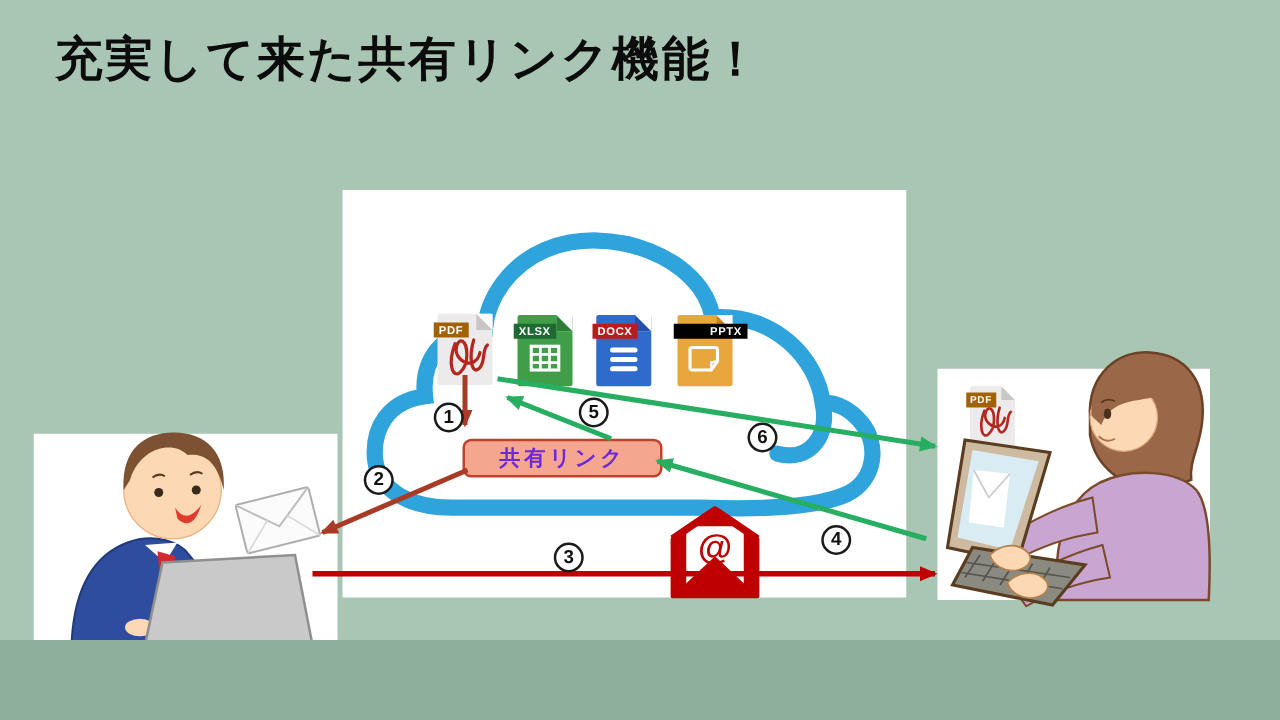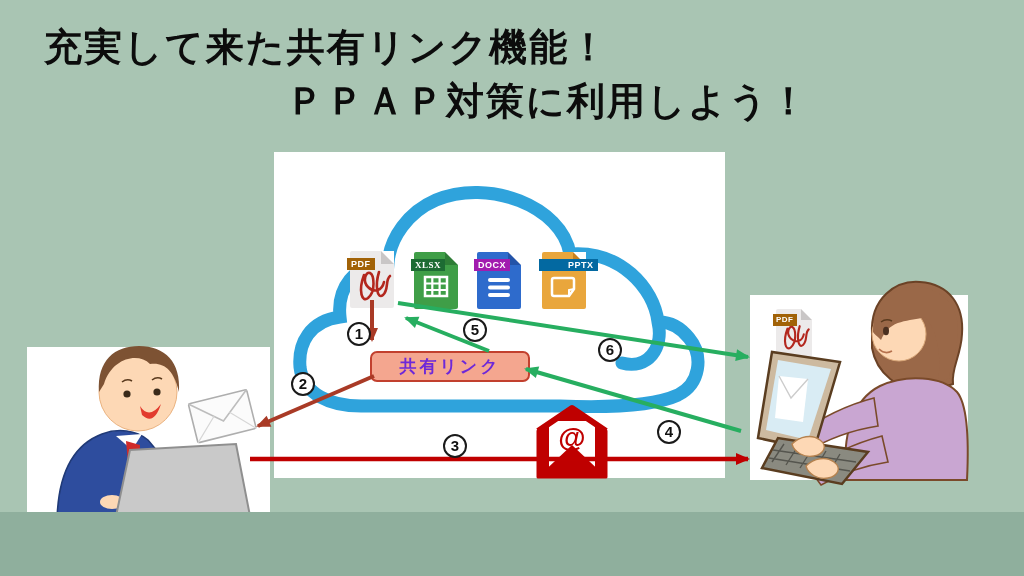--- a/index.html
+++ b/index.html
@@ -30,24 +30,24 @@
     font-size:9px;font-weight:bold;padding:1px 4px;line-height:10px;letter-spacing:.5px;}
   .file .art{position:absolute;inset:0;}
   .file.pdf .page{background:#eceaea;}
   .file.pdf .fold{border-left:13px solid #c9c6c6;}
   .file.pdf .band{background:#a16207;}
   .file.xlsx .page{background:#3f9e47;}
   .file.xlsx .fold{border-left:13px solid #2e7d36;}
   .file.xlsx .band{background:#1d6b33;}
   .file.docx .page{background:#2e6bcc;}
   .file.docx .fold{border-left:13px solid #2353a8;}
-  .file.docx .band{background:#a21caf;}
+  .file.docx .band{background:#b91c1c;}
   .file.pptx .page{background:#e9a63c;}
   .file.pptx .fold{border-left:13px solid #c9821f;}
-  .file.pptx .band{background:#0369a1;padding-left:29px;}
+  .file.pptx .band{background:#000000;padding-left:29px;}
   .file.small{width:36px;height:48px;}
   .file.small .band{font-size:8px;padding:1px 3px;top:5px;}
   .file.small .fold{border-top-width:11px;border-left-width:11px;}
   
   .sharelink{
     position:absolute;z-index:3;left:370px;top:351px;width:156px;height:27px;
     background:#f4a68f;border:2.5px solid #c2402e;border-radius:7px;
     display:flex;align-items:center;justify-content:center;
     color:#6d28d9;font-size:17px;font-weight:bold;letter-spacing:3px;
   }
@@ -57,21 +57,20 @@
     background:#fff;border:2px solid #1a1a1a;box-sizing:border-box;
     color:#111;font-size:15px;font-weight:bold;line-height:20px;text-align:center;
   }
 </style>
 </head>
 <body>
 
 <div class="stage">
 
   <div class="title l1">充実して来た共有リンク機能！</div>
-  <div class="title l2">ＰＰＡＰ対策に利用しよう！</div>
 
   <div class="panel center"></div>
   <div class="panel left"></div>
   <div class="panel right"></div>
 
   <svg class="layer" id="cloud-layer" viewBox="0 0 1024 576">
     <path d="M 622 363
              C 648 370, 664 348, 658 322
              C 654 288, 620 250, 570 254
              C 562 206, 488 178, 436 200
@@ -88,21 +87,21 @@
   <div class="file pdf" style="left:350px;top:251px;">
     <div class="page"></div>
     <div class="fold"></div>
     <svg class="art" viewBox="0 0 44 57">
       <path d="M14 24 C8 40 12 52 18 47 C26 40 24 24 20 22 C16 20 12 30 18 36 C24 42 32 40 34 31
                M29 21 C25 34 27 49 33 44 C39 39 35 29 40 25" fill="none" stroke="#b3271e" stroke-width="2.6" stroke-linecap="round"></path>
     </svg>
     <div class="band">PDF</div>
   </div>
 
-  <div class="file xlsx" style="left:414px;top:252px;font-family:Liberation Serif, serif;">
+  <div class="file xlsx" style="left:414px;top:252px;">
     <div class="page"></div>
     <div class="fold"></div>
     <svg class="art" viewBox="0 0 44 57">
       <rect x="11" y="25" width="22" height="19" fill="none" stroke="#fff" stroke-width="2.5"></rect>
       <path d="M11 31.5 H33 M11 38 H33 M18.3 25 V44 M25.6 25 V44" stroke="#fff" stroke-width="2.2"></path>
     </svg>
     <div class="band">XLSX</div>
   </div>
 
   <div class="file docx" style="left:477px;top:252px;">

